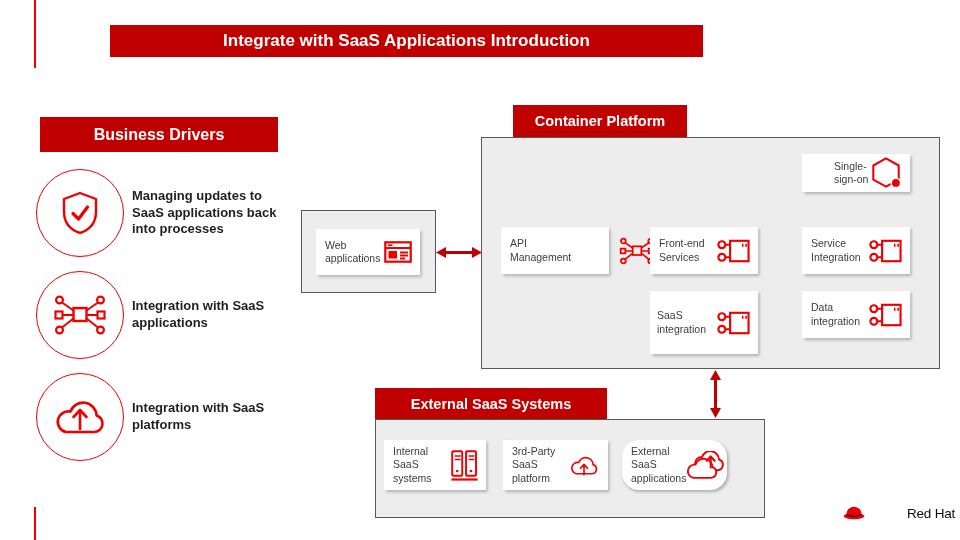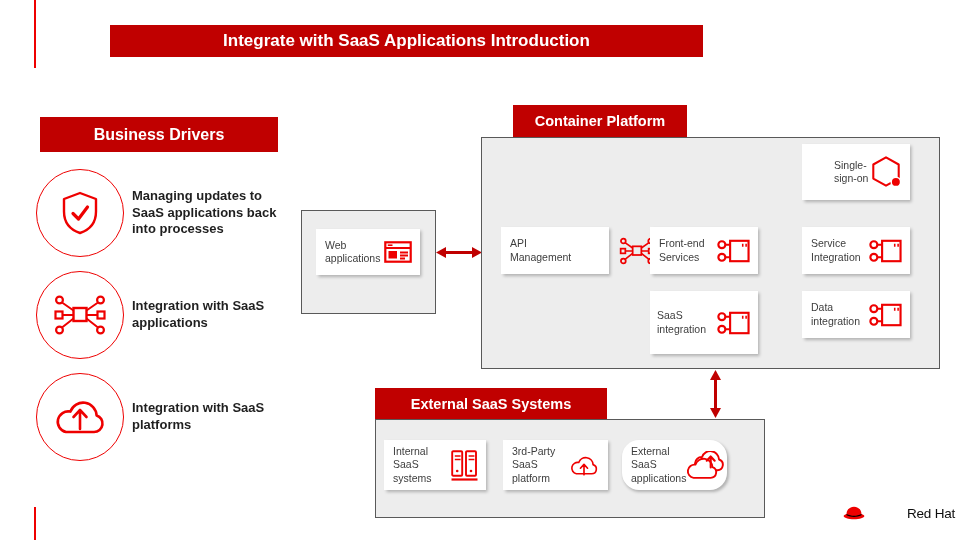--- a/index.html
+++ b/index.html
@@ -75,21 +75,21 @@
   <div class="driver" style="top:372px;">
     <div class="driver-circle">
       <svg width="58" height="42" viewBox="0 0 58 42">
         <path d="M15 36 h28 a8.5 8.5 0 0 0 2.6-16.6 a13.5 13.5 0 0 0-26.2-3.8 A10 10 0 0 0 15 36 z" fill="none" stroke="#EE0000" stroke-width="2.6" stroke-linejoin="round"></path>
         <path d="M29 33 V15 M22.5 21 L29 14 L35.5 21" fill="none" stroke="#EE0000" stroke-width="2.6" stroke-linecap="round" stroke-linejoin="round"></path>
       </svg>
     </div>
     <div class="driver-label">Integration with SaaS platforms</div>
   </div>
 
-  <div class="gray-panel" style="left:301px; top:210px; width:135px; height:104px;">
+  <div class="gray-panel" style="left:301px; top:210px; width:135px; height:83px;">
     <div class="card" style="left:14px; top:18px; width:104px; height:46px;">
       <div class="lbl">Web applications</div>
       <svg width="28" height="22" viewBox="0 0 28 22">
         <rect x="1.3" y="1.3" width="25.4" height="19.4" fill="none" stroke="#EE0000" stroke-width="2.2"></rect>
         <line x1="1.3" y1="7" x2="26.7" y2="7" stroke="#EE0000" stroke-width="2"></line>
         <line x1="3.8" y1="4.2" x2="8.5" y2="4.2" stroke="#EE0000" stroke-width="1.6"></line>
         <rect x="4.5" y="10" width="8.5" height="7.5" fill="#EE0000"></rect>
         <path d="M16 11.5 H24 M16 14.5 H24 M16 17.5 H21" stroke="#EE0000" stroke-width="1.8"></path>
       </svg>
     </div>
@@ -100,21 +100,21 @@
     <polygon points="0,7.5 10,2 10,13" fill="#C00000"></polygon>
     <polygon points="46,7.5 36,2 36,13" fill="#C00000"></polygon>
   </svg>
 
   <div class="red-banner" style="left:481px; top:105px; width:174px; height:32px; font-size:14.5px;margin-left:32px;">
     <span>Container Platform</span>
   </div>
   <div class="gray-panel" style="left:481px; top:137px; width:459px; height:232px;"></div>
 
 
-  <div class="card" style="left:802px; top:144px; width:108px; height:56px;padding-left:32px;">
+  <div class="card" style="left:802px; top:154px; width:108px; height:38px;padding-left:32px;">
     <div class="lbl">Single-sign-on</div>
     <svg width="32" height="34" viewBox="0 0 34 36">
       <path d="M17 2.5 L30.5 10 V25 L17 32.5 L3.5 25 V10 Z" fill="none" stroke="#EE0000" stroke-width="2.2" stroke-linejoin="round"></path>
       <circle cx="27.5" cy="28.5" r="5" fill="#EE0000" stroke="#ffffff" stroke-width="1.6"></circle>
     </svg>
   </div>
 
   <div class="card" style="left:501px; top:227px; width:108px; height:47px;gap:48px;">
     <div class="lbl">API Management</div>
     <svg width="36" height="28" viewBox="0 0 54 42">

